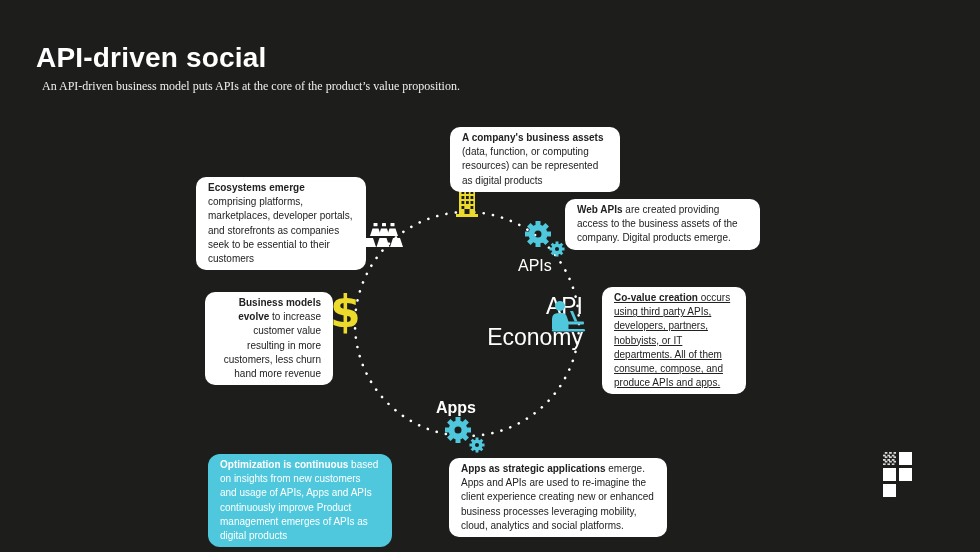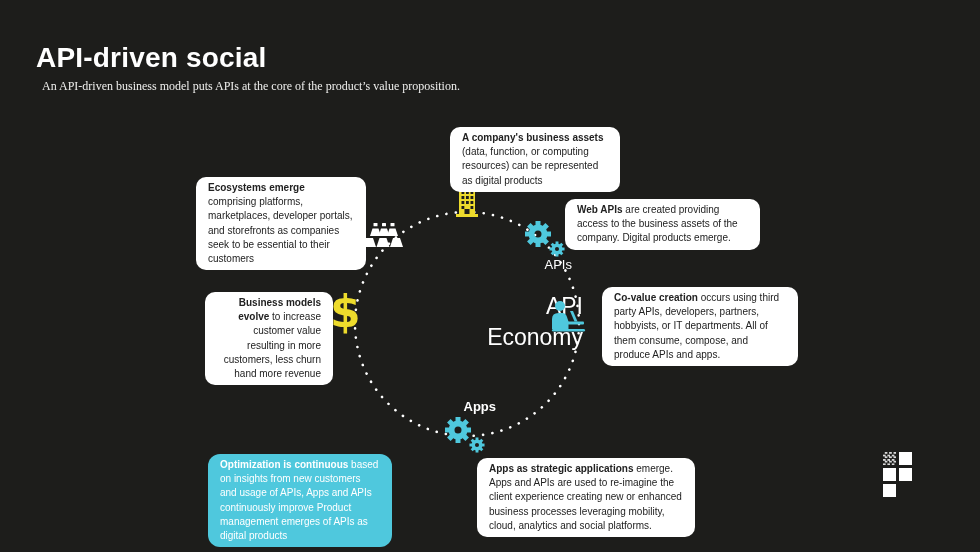--- a/index.html
+++ b/index.html
@@ -12,31 +12,31 @@
   .subtitle { position:absolute; left:36px; top:79px; color:#f0f0ee;
               font-size:12px; font-family:"Liberation Serif",serif;margin-left:6px; }
 
   .callout { position:absolute; background:var(--card-bg,#fff); color:var(--card-text,#222);
              border-radius:10px; padding:4px 12px; font-size:10px; line-height:1.42; }
   .callout b { font-weight:bold; }
   .callout.cyan { background:var(--cyan,#4fc8dd); color:#fff; border-radius:12px; }
   .c0 { left:450px; top:127px; width:170px; }
   .c1 { left:196px; top:177px; width:170px; }
   .c2 { left:565px; top:199px; width:195px; }
-  .c3 { left:602px; top:287px; width:196px; }
+  .c3 { left:602px; top:287px; width:144px;text-decoration:underline; }
   .c4 { left:205px; top:292px; width:128px;text-align:right; }
   .c5 { left:208px; top:454px; width:184px; }
-  .c6 { left:449px; top:458px; width:218px;margin-left:28px; }
+  .c6 { left:449px; top:458px; width:218px; }
 
   .circle-svg { position:absolute; left:351px; top:208px; }
   .center-title { position:absolute; left:351px; top:291px; width:232px; text-align:right;
                   color:var(--white,#fff); font-size:23px; font-weight:normal; line-height:1.35; }
 
   .icon { position:absolute; }
-  .lbl { position:absolute; color:var(--white,#fff); font-size:13px; text-align:right; }
+  .lbl { position:absolute; color:var(--white,#fff); font-size:16px; text-align:left; }
   .lbl-apis { left:518px; top:257px; width:54px; }
   .lbl-apps { left:436px; top:399px; width:60px;font-weight:bold; }
 
   .dollar { position:absolute; left:330px; top:286px; color:var(--yellow,#eddb2c);
             font-size:44px; font-weight:bold; font-family:"DejaVu Sans",sans-serif; }
 
   .logo { position:absolute; left:883px; top:452px; display:grid;
           grid-template-columns:13px 13px; gap:3px; }
   .sq { width:13px; height:13px; background:#fff; }
   .sq.checker { background:repeating-conic-gradient(#d9d9d9 0% 25%, var(--bg,#1d1d1b) 0% 50%);

